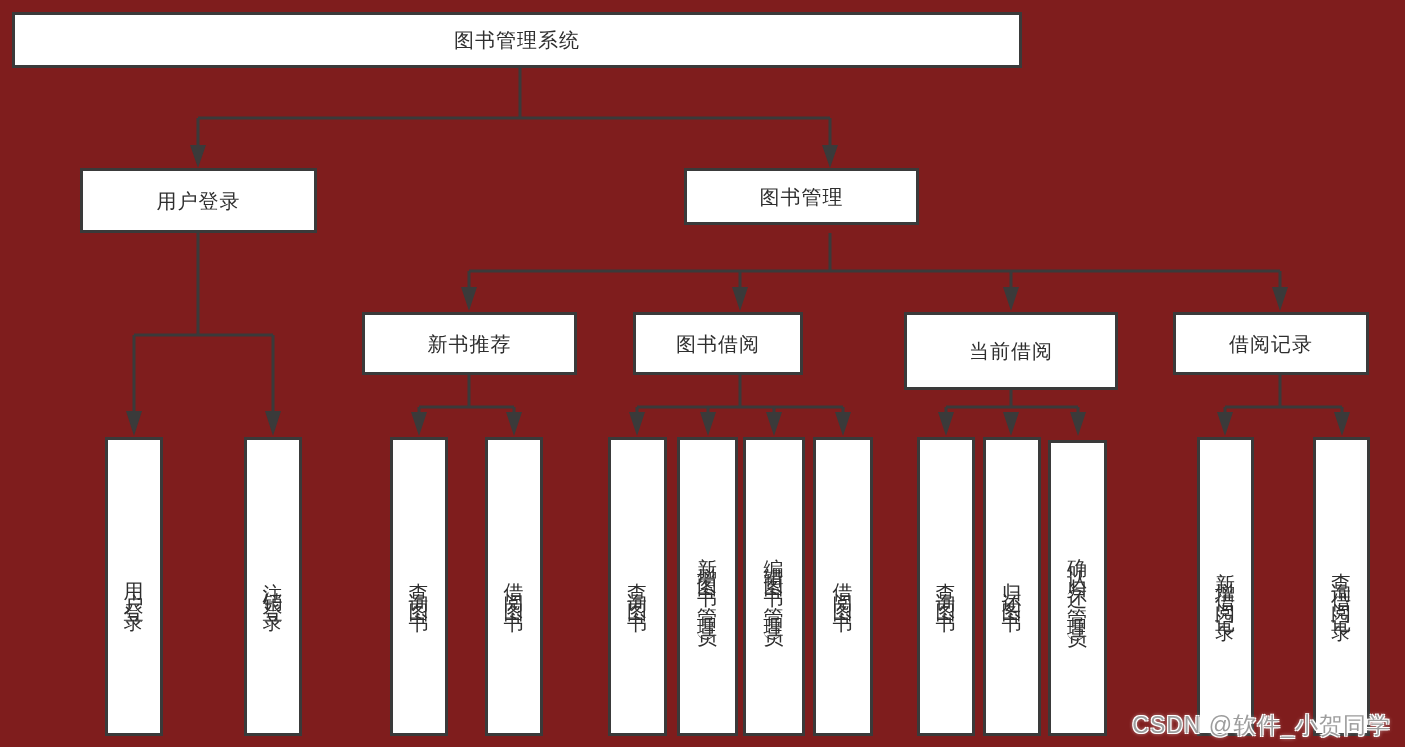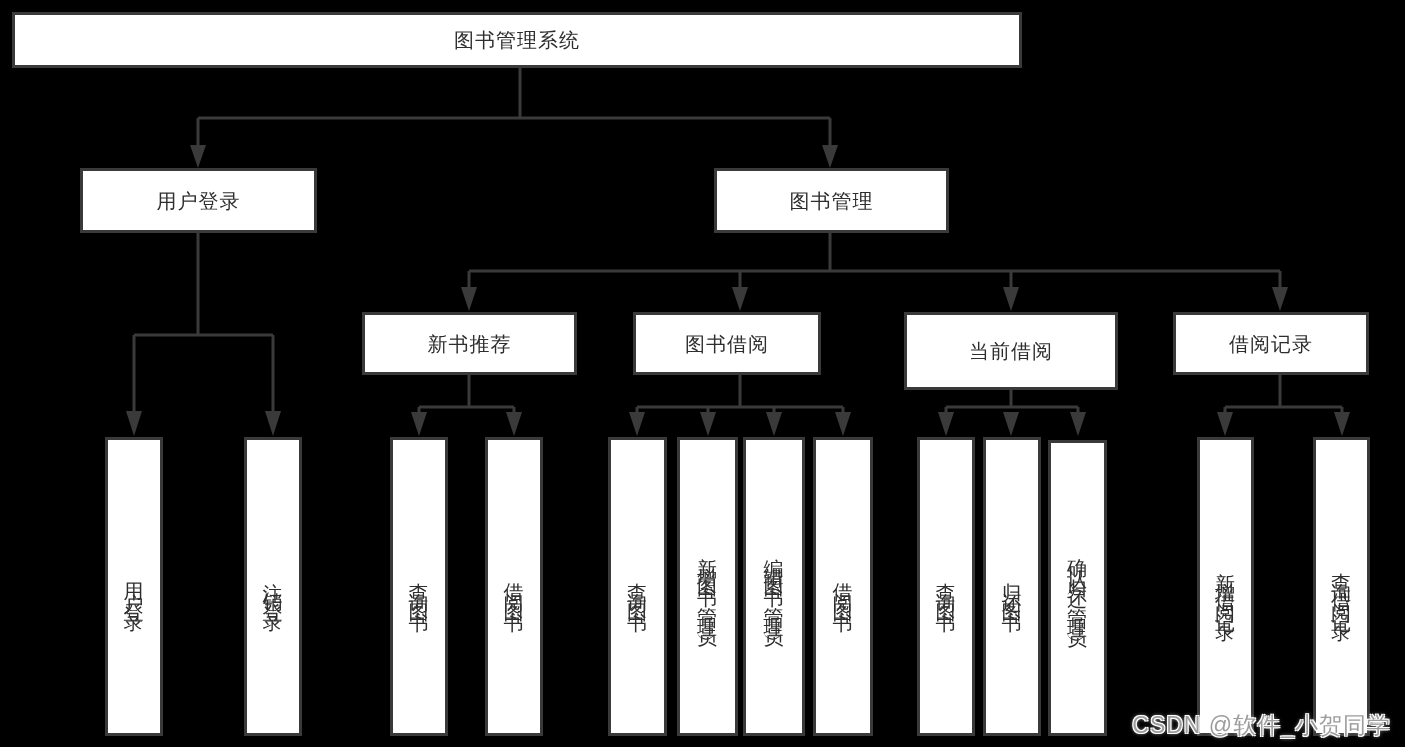--- a/index.html
+++ b/index.html
@@ -1,19 +1,19 @@
 <!DOCTYPE html>
 <html><head>
 <meta charset="utf-8">
 <style>
   html,body{margin:0;padding:0;background:#ffffff;}
   .canvas{
     position:relative;
     width:1405px;height:747px;
-    background:#000000;
+    background:#7f1d1d;
     font-family:"Liberation Sans","DejaVu Sans",sans-serif;
     overflow:hidden;
   }
   .wires{position:absolute;left:0;top:0;width:1405px;height:747px;}
   .node{
     position:absolute;
     box-sizing:border-box;
     background:#ffffff;
     border:3px solid #3a3a3a;
     color:#2e2e2e;
@@ -94,24 +94,24 @@
     <g>
       <path d="M1280 375 V407 M1225 407 H1342 M1225 407 V414 M1342 407 V414"></path>
       <polygon points="1217,412 1233,412 1225,436" fill="#3a3a3a" stroke="none"></polygon>
       <polygon points="1334,412 1350,412 1342,436" fill="#3a3a3a" stroke="none"></polygon>
     </g>
   </svg>
 
   <div class="node" style="left:12px;top:12px;width:1010px;height:56px">图书管理系统</div>
 
   <div class="node" style="left:80px;top:168px;width:237px;height:65px">用户登录</div>
-  <div class="node" style="left:714px;top:168px;width:235px;height:65px">图书管理</div>
+  <div class="node" style="left:684px;top:168px;width:235px;height:57px">图书管理</div>
 
   <div class="node" style="left:362px;top:312px;width:215px;height:63px">新书推荐</div>
-  <div class="node" style="left:633px;top:312px;width:188px;height:63px">图书借阅</div>
+  <div class="node" style="left:633px;top:312px;width:170px;height:63px">图书借阅</div>
   <div class="node" style="left:904px;top:312px;width:214px;height:78px">当前借阅</div>
   <div class="node" style="left:1173px;top:312px;width:196px;height:63px">借阅记录</div>
 
   <div class="node v" style="left:105px;top:437px;width:58px;height:299px">用户登录</div>
   <div class="node v" style="left:244px;top:437px;width:58px;height:299px">注销登录</div>
 
   <div class="node v" style="left:390px;top:437px;width:58px;height:299px">查询图书</div>
   <div class="node v" style="left:485px;top:437px;width:58px;height:299px">借阅图书</div>
 
   <div class="node v" style="left:608px;top:437px;width:59px;height:299px">查询图书</div>

